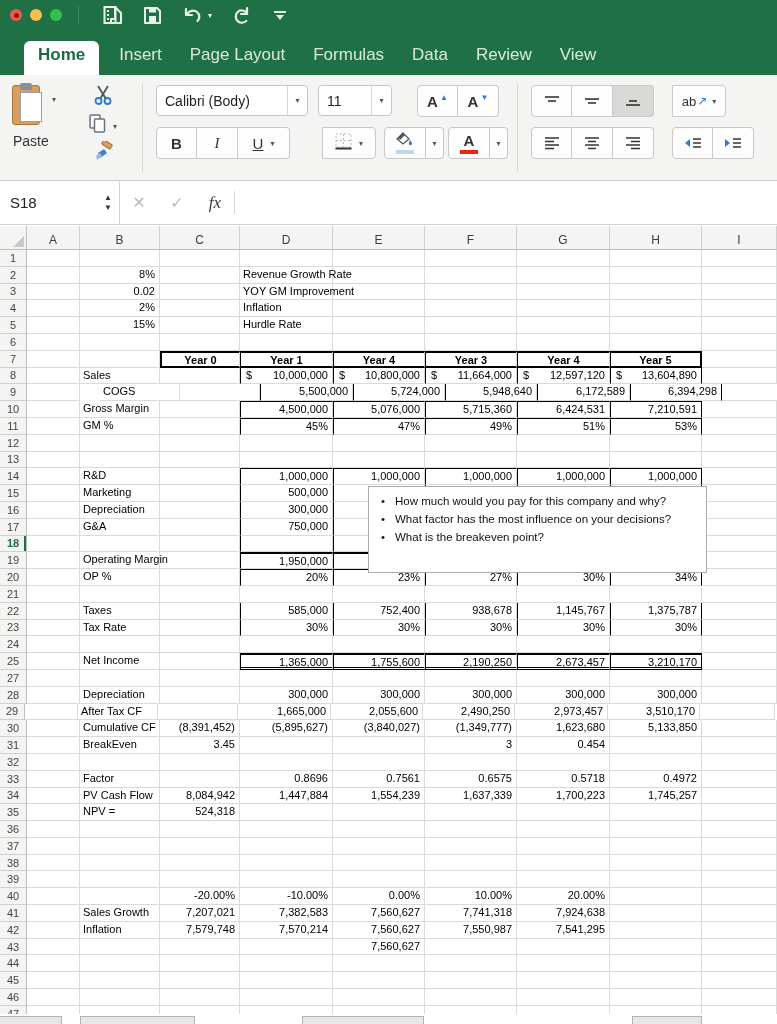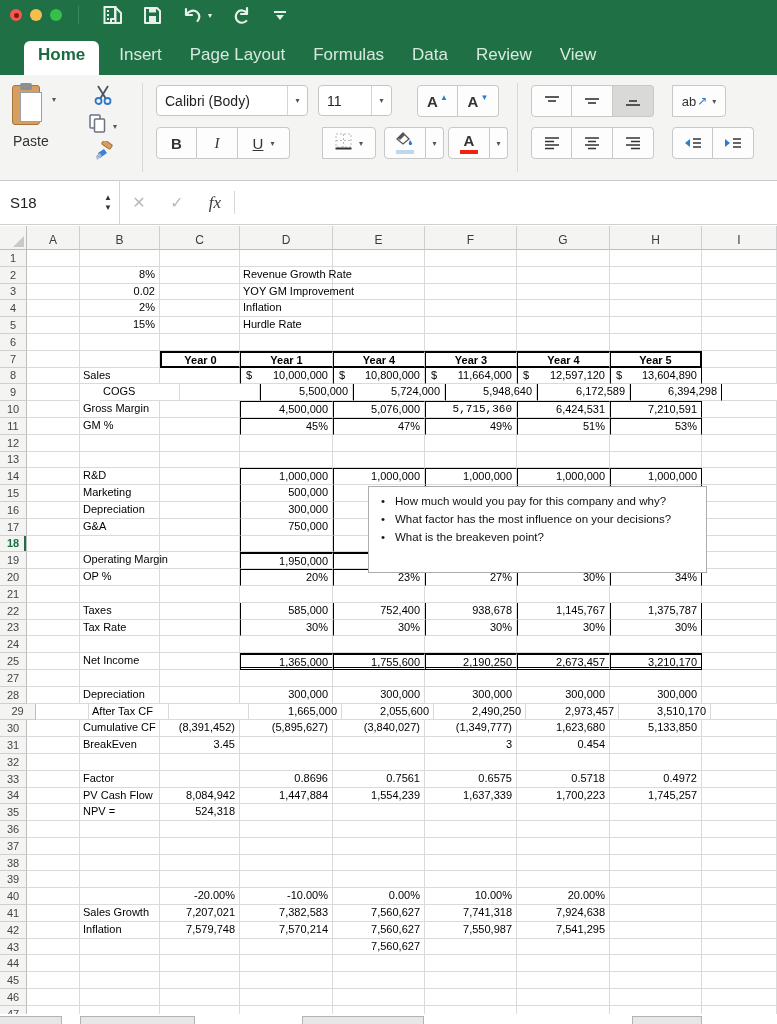--- a/index.html
+++ b/index.html
@@ -510,21 +510,21 @@
           <div class="cell r bl br" style="width: 92px;">6,394,298</div>
           <div class="cell" style="width: 75px;"></div>
         </div>
         <div class="srow">
           <div class="rowhdr" style="width: 27px;">10</div>
           <div class="cell" style="width: 53px;"></div>
           <div class="cell l" style="width: 80px;">Gross Margin</div>
           <div class="cell" style="width: 80px;"></div>
           <div class="cell r bl bt" style="width: 93px;">4,500,000</div>
           <div class="cell r bl bt" style="width: 92px;">5,076,000</div>
-          <div class="cell r bl bt" style="width: 92px; font-family: Liberation Mono, monospace;">5,715,360</div>
+          <div class="cell r bl bt" style="width: 92px;">5,715,360</div>
           <div class="cell r bl bt" style="width: 93px;">6,424,531</div>
           <div class="cell r bl bt br" style="width: 92px;">7,210,591</div>
           <div class="cell" style="width: 75px;"></div>
         </div>
         <div class="srow">
           <div class="rowhdr" style="width: 27px;">11</div>
           <div class="cell" style="width: 53px;"></div>
           <div class="cell l" style="width: 80px;">GM %</div>
           <div class="cell" style="width: 80px;"></div>
           <div class="cell r bl bt" style="width: 93px;">45%</div>
@@ -720,21 +720,21 @@
           <div class="cell l" style="width: 80px;">Depreciation</div>
           <div class="cell" style="width: 80px;"></div>
           <div class="cell r" style="width: 93px;">300,000</div>
           <div class="cell r" style="width: 92px;">300,000</div>
           <div class="cell r" style="width: 92px;">300,000</div>
           <div class="cell r" style="width: 93px;">300,000</div>
           <div class="cell r" style="width: 92px;">300,000</div>
           <div class="cell" style="width: 75px;"></div>
         </div>
         <div class="srow">
-          <div class="rowhdr" style="width: 36px;">29</div>
+          <div class="rowhdr" style="width: 25px;">29</div>
           <div class="cell" style="width: 53px;"></div>
           <div class="cell l" style="width: 80px;">After Tax CF</div>
           <div class="cell" style="width: 80px;"></div>
           <div class="cell r" style="width: 93px;">1,665,000</div>
           <div class="cell r" style="width: 92px;">2,055,600</div>
           <div class="cell r" style="width: 92px;">2,490,250</div>
           <div class="cell r" style="width: 93px;">2,973,457</div>
           <div class="cell r" style="width: 92px;">3,510,170</div>
           <div class="cell" style="width: 75px;"></div>
         </div>

